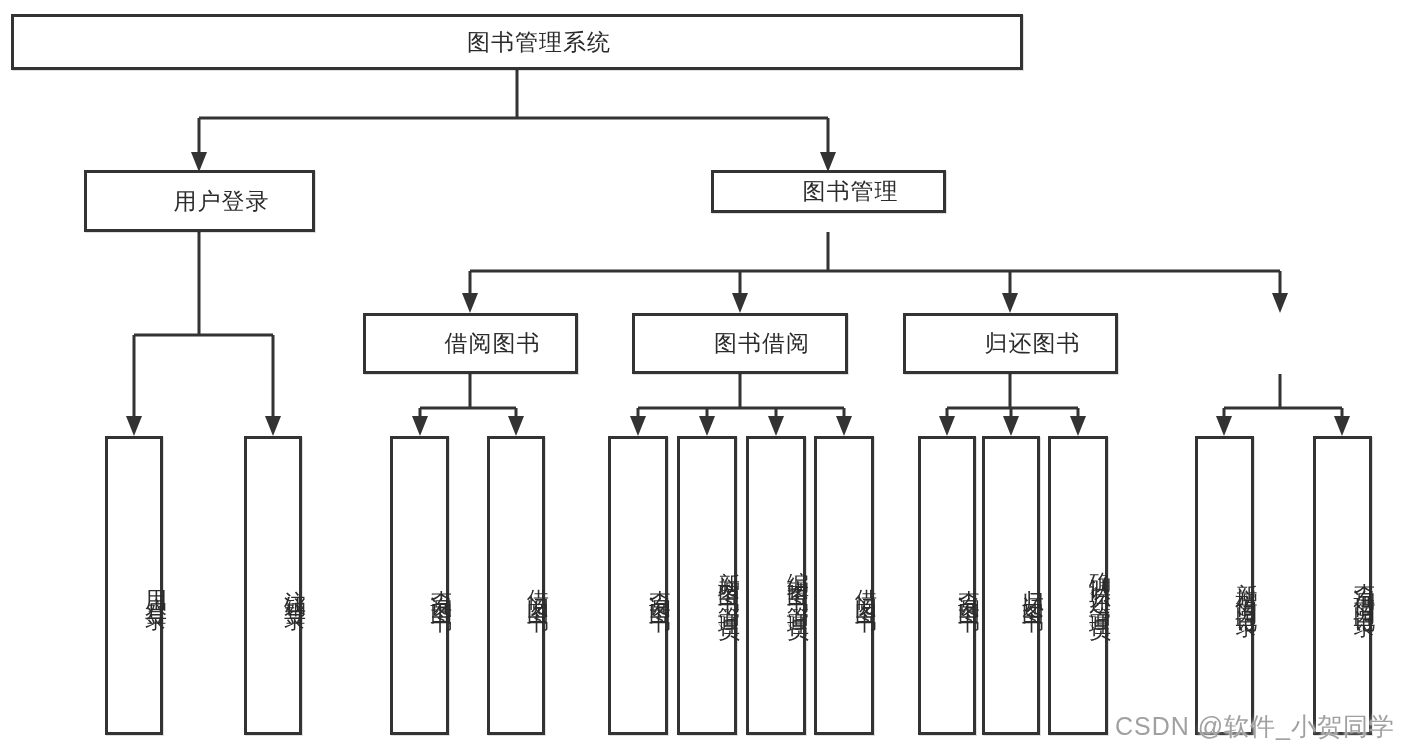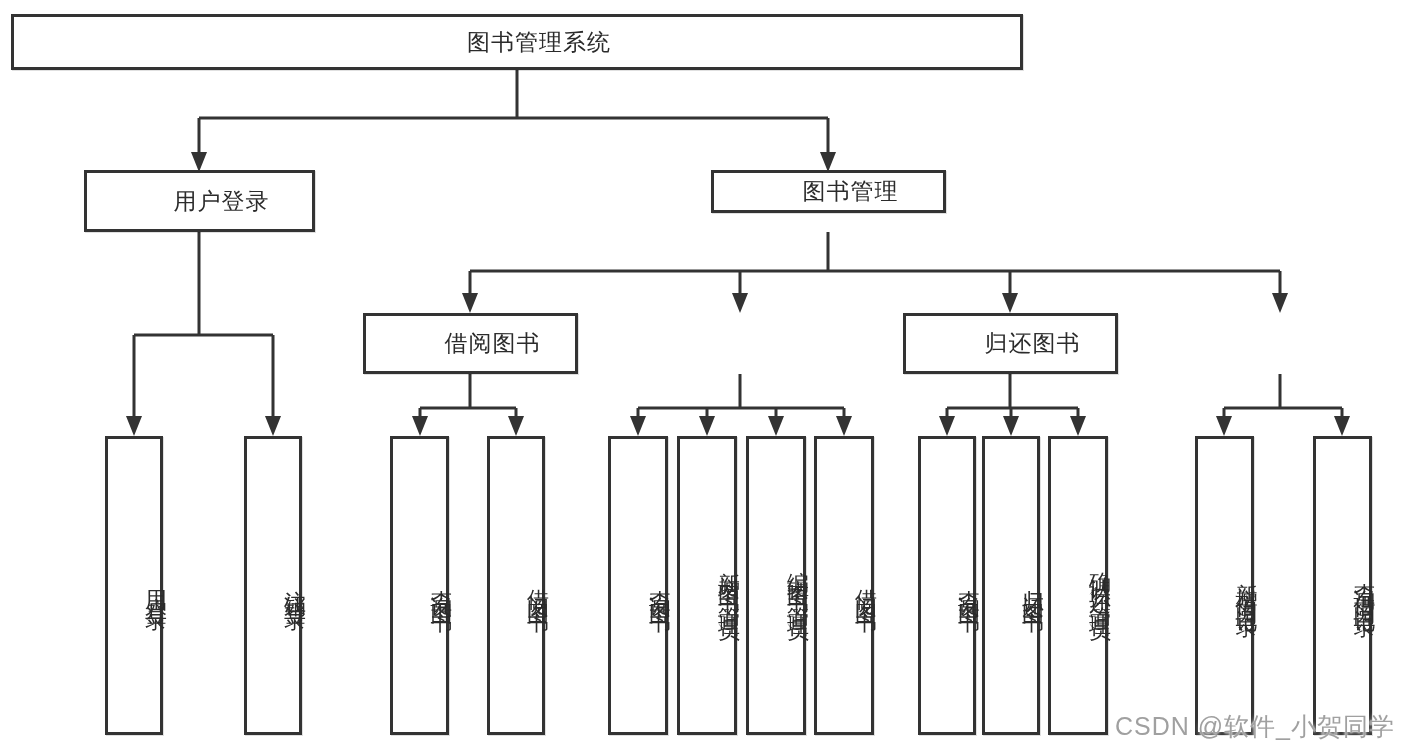--- a/index.html
+++ b/index.html
@@ -111,20 +111,23 @@
   <div class="box h" style="left:84px;top:170px;width:231px;height:62px">
     <span>用户登录</span>
   </div>
   <div class="box h" style="left:711px;top:170px;width:235px;height:43px">
     <span>图书管理</span>
   </div>
 
   <div class="box h" style="left:363px;top:313px;width:215px;height:61px">
     <span>借阅图书</span>
   </div>
+  <div class="box h" style="left:632px;top:313px;width:216px;height:61px">
+    <span>图书借阅</span>
+  </div>
   <div class="box h" style="left:903px;top:313px;width:215px;height:61px">
     <span>归还图书</span>
   </div>
 
   <div class="box v" style="left:105px;top:436px;width:58px;height:299px">
     <span>用户登录</span>
   </div>
   <div class="box v" style="left:244px;top:436px;width:58px;height:299px">
     <span>注销登录</span>
   </div>

